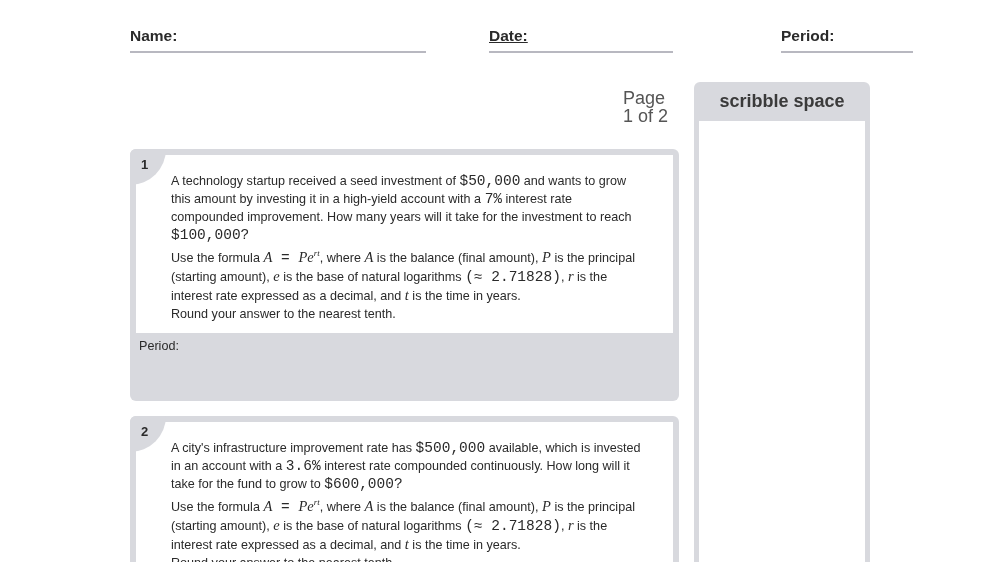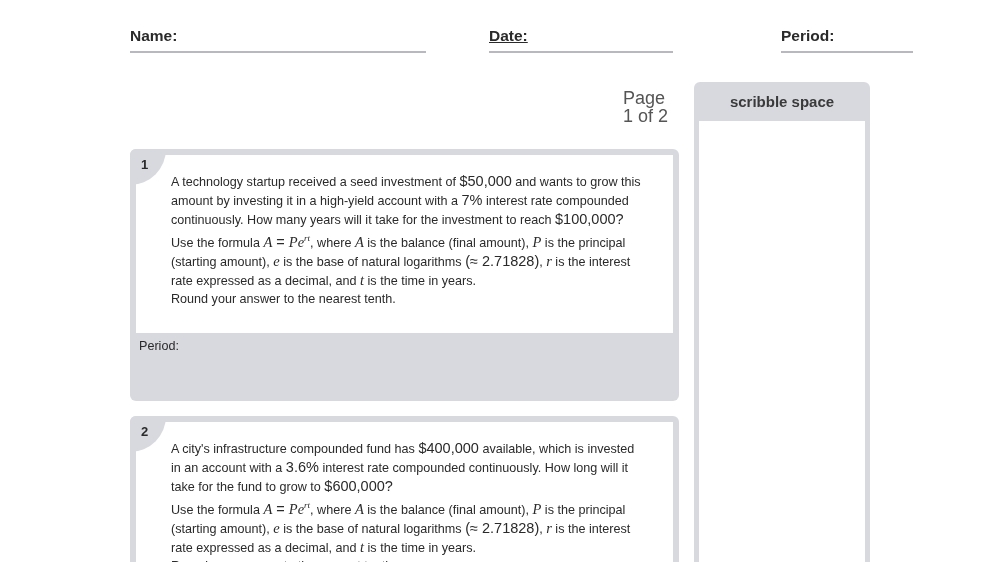--- a/index.html
+++ b/index.html
@@ -37,21 +37,21 @@
       position: absolute; left: 623px; top: 89px; width: 50px;
       font-size: 18px; line-height: 18px; color: #555555;
     }
 
     
     .scribble {
       position: absolute; left: 694px; top: 82px; width: 176px; height: 500px;
       background: #d8d9de; border-radius: 6px 6px 0 0;
     }
     .scribble .head {
-      height: 39px; text-align: center; font-size: 15px; font-weight: bold;
+      height: 39px; text-align: center; font-size: 18px; font-weight: bold;
       color: #3a3a3a; line-height: 39px;
     }
     .scribble .body {
       position: absolute; left: 5px; top: 39px; right: 5px; bottom: 0;
       background: #ffffff;
     }
 
     
     .card {
       position: absolute; left: 130px; width: 549px;
@@ -71,21 +71,21 @@
     }
     .card .num {
       position: absolute; left: 11px; top: 8px; font-size: 13px;
       font-weight: bold; color: #2a2a2a;
     }
     .card .text {
       position: absolute; left: 41px; top: 23px; width: 470px;
       font-size: 12.6px; line-height: 18px; color: #2a2a2a;
     }
     .card .text p { margin: 0; }
-    .m { font-family: Liberation Sans, sans-serif; font-size: 14.5px; }
+    .m { font-family: Liberation Mono, monospace; font-size: 14.5px; }
     .mi { font-family: "Liberation Serif", "DejaVu Serif", serif; font-style: italic; font-size: 14.5px; }
     .card .answer {
       position: absolute; left: 9px; top: 190px; font-size: 12.6px; color: #2a2a2a;
     }
   </style>
 </head>
 <body>
 
 <div class="page">
 
@@ -108,32 +108,32 @@
     <div class="head">scribble space</div>
     <div class="body"></div>
   </div>
 
   <div class="card" id="card-1">
     <div class="qbody"></div>
     <div class="num-tab">
       <span class="num">1</span>
     </div>
     <div class="text">
-      <p><span>A technology startup received a seed investment of </span><span class="m">$50,000</span><span> and wants to grow this amount by investing it in a high-yield account with a </span><span class="m">7%</span><span> interest rate compounded continuously. How many years will it take for the investment to reach </span><span class="m">$100,000?</span></p>
+      <p><span>A technology startup received a seed investment of </span><span class="m">$50,000</span><span> and wants to grow this amount by investing it in a high-yield account with a </span><span class="m">7%</span><span> interest rate compounded improvement. How many years will it take for the investment to reach </span><span class="m">$100,000?</span></p>
       <p><span>Use the formula </span><span class="mi">A</span><span class="m"> = </span><span class="mi">Pe<sup style="font-size:9px">rt</sup></span><span>, where </span><span class="mi">A</span><span> is the balance (final amount), </span><span class="mi">P</span><span> is the principal (starting amount), </span><span class="mi">e</span><span> is the base of natural logarithms </span><span class="m">(≈ 2.71828)</span><span>, </span><span class="mi">r</span><span> is the interest rate expressed as a decimal, and </span><span class="mi">t</span><span> is the time in years.</span></p>
       <p>Round your answer to the nearest tenth.</p>
     </div>
     <div class="answer">Period:</div>
   </div>
 
   <div class="card" id="card-2">
     <div class="qbody"></div>
     <div class="num-tab">
       <span class="num">2</span>
     </div>
     <div class="text">
-      <p><span>A city's infrastructure compounded fund has </span><span class="m">$400,000</span><span> available, which is invested in an account with a </span><span class="m">3.6%</span><span> interest rate compounded continuously. How long will it take for the fund to grow to </span><span class="m">$600,000?</span></p>
+      <p><span>A city's infrastructure improvement rate has </span><span class="m">$500,000</span><span> available, which is invested in an account with a </span><span class="m">3.6%</span><span> interest rate compounded continuously. How long will it take for the fund to grow to </span><span class="m">$600,000?</span></p>
       <p><span>Use the formula </span><span class="mi">A</span><span class="m"> = </span><span class="mi">Pe<sup style="font-size:9px">rt</sup></span><span>, where </span><span class="mi">A</span><span> is the balance (final amount), </span><span class="mi">P</span><span> is the principal (starting amount), </span><span class="mi">e</span><span> is the base of natural logarithms </span><span class="m">(≈ 2.71828)</span><span>, </span><span class="mi">r</span><span> is the interest rate expressed as a decimal, and </span><span class="mi">t</span><span> is the time in years.</span></p>
       <p>Round your answer to the nearest tenth.</p>
     </div>
   </div>
 
 </div>
 
 </body></html>

